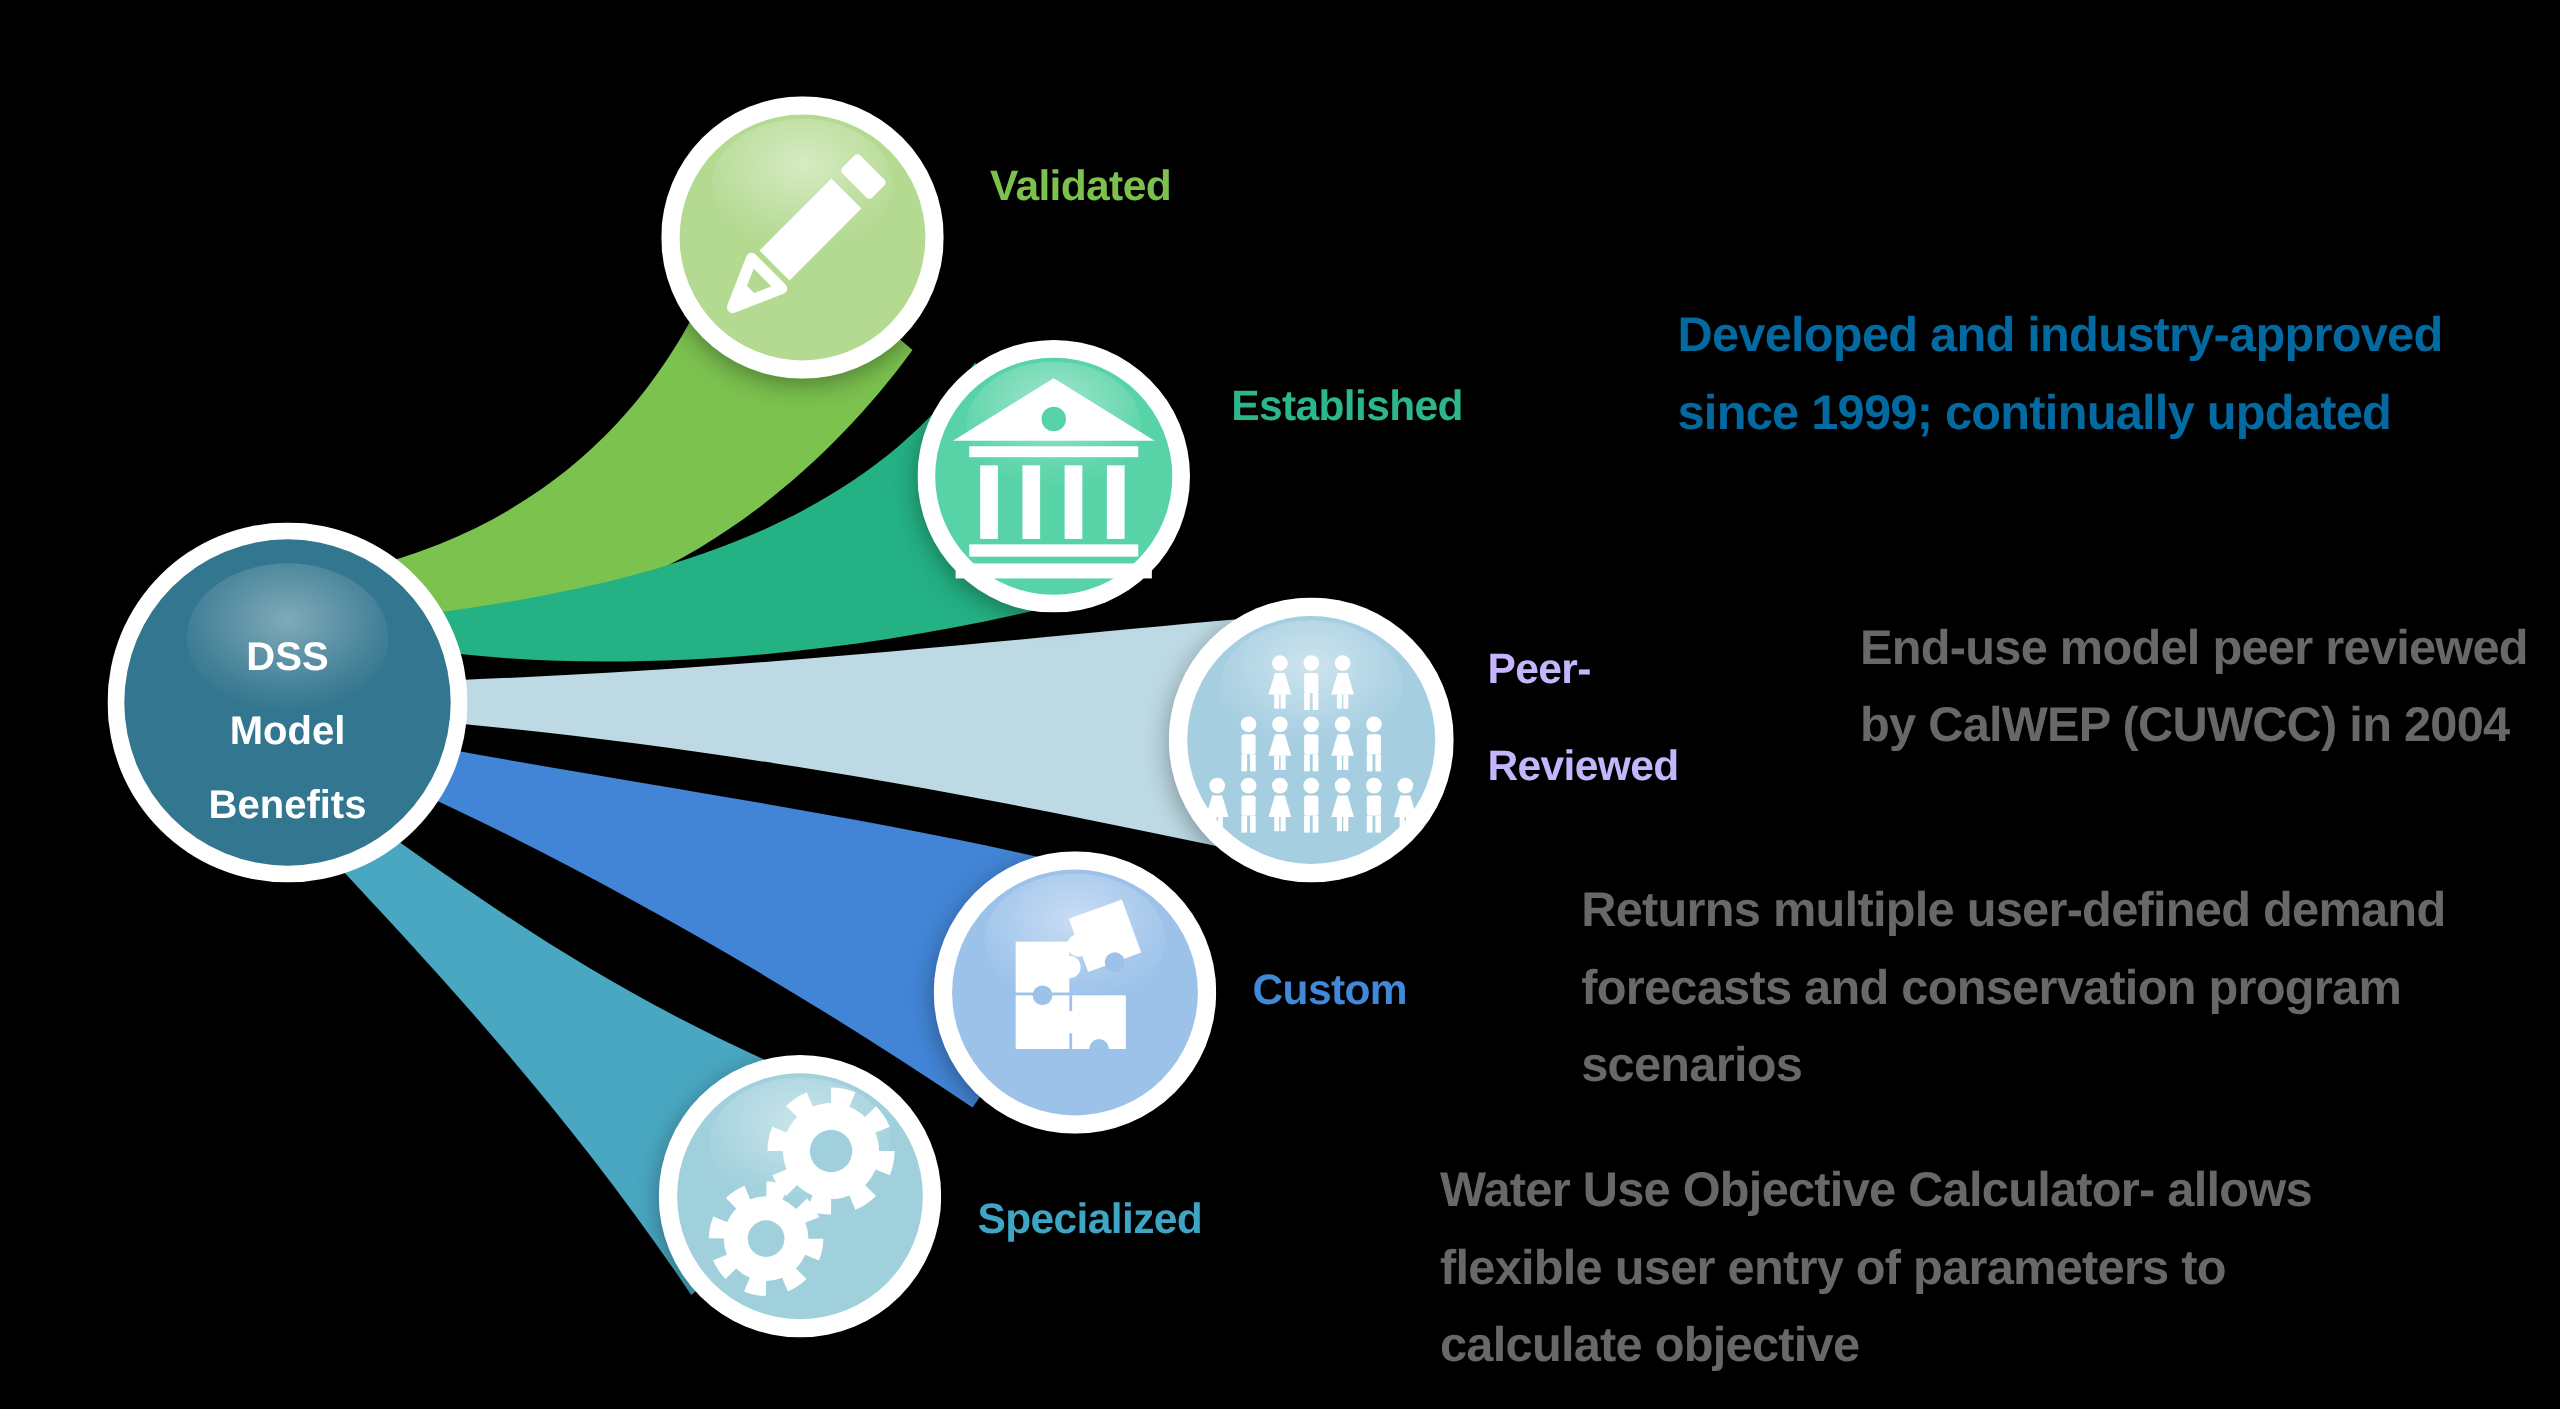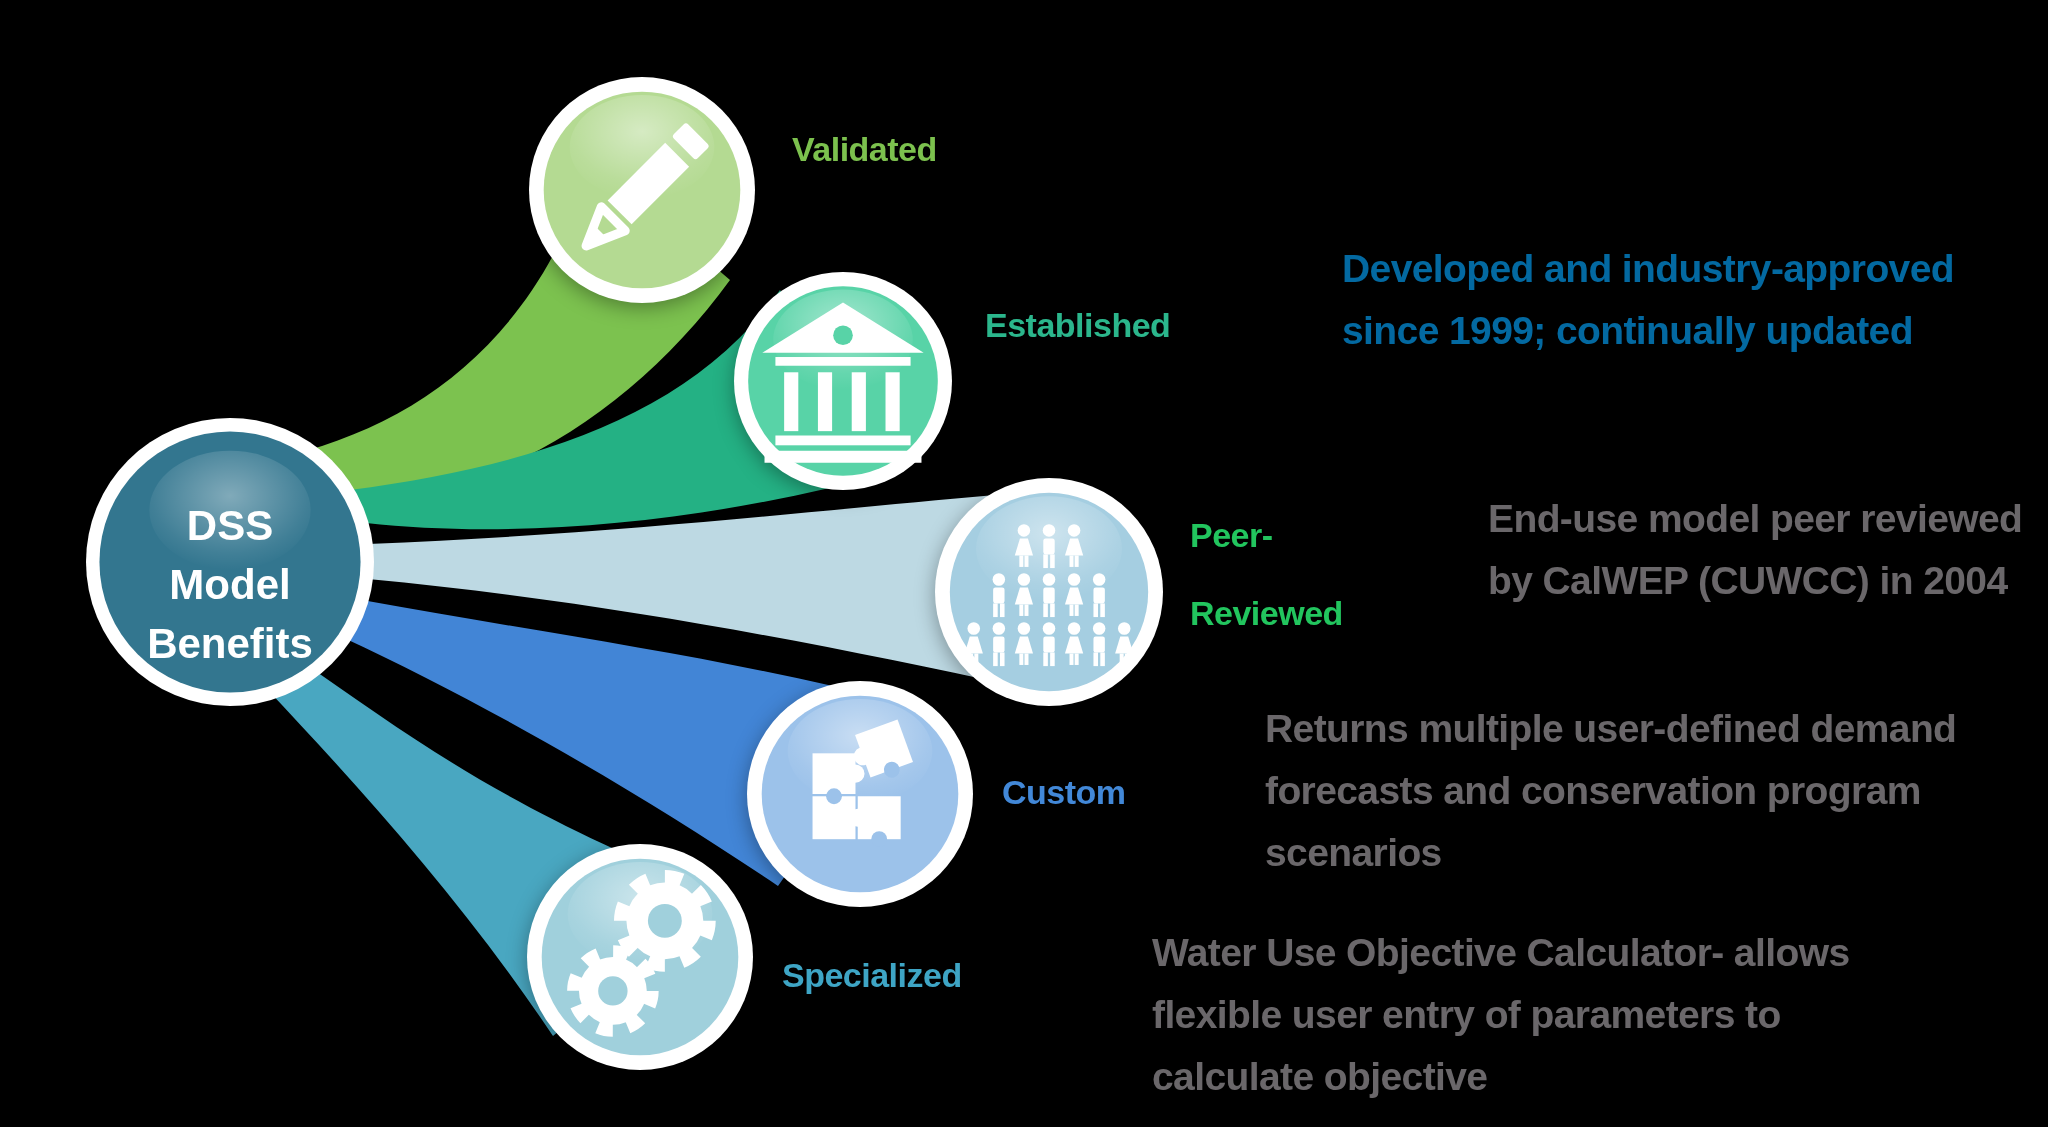--- a/index.html
+++ b/index.html
@@ -8,21 +8,21 @@
     background:#000000;
     font-family:"Liberation Sans","DejaVu Sans",sans-serif;
   }
   .ribbons { position:absolute; left:0; top:0; z-index:1; }
   .bubble  { position:absolute; z-index:3; }
   .bubble svg { display:block; filter:drop-shadow(0 5px 10px rgba(0,0,0,0.35)); }
   .center-circle { position:absolute; left:86px; top:418px; width:288px; height:288px; z-index:4; }
   .center-text {
     position:absolute; left:0; top:22px; width:100%; height:100%;
     display:flex; flex-direction:column; align-items:center; justify-content:center;
-    font-size:42px; font-weight:bold; line-height:59px; text-align:center; z-index:5;
+    font-size:32px; font-weight:bold; line-height:59px; text-align:center; z-index:5;
   }
   .branch-label {
     position:absolute; z-index:5; font-weight:bold; font-size:34px; line-height:78px;
     white-space:nowrap; letter-spacing:-0.5px;
   }
   .branch-desc {
     position:absolute; z-index:5; font-weight:bold; font-size:39px; line-height:62px;
     white-space:nowrap; letter-spacing:-0.6px;
   }
   .branch-label span, .branch-desc span { display:block; }
@@ -202,21 +202,21 @@
       <span>Benefits</span>
     </div>
   </div>
 
   <div class="branch-label" style="left: 792px; top: 110px; color: rgb(124, 193, 78);">
     <span>Validated</span>
   </div>
   <div class="branch-label" style="left: 985px; top: 286px; color: rgb(43, 182, 140);">
     <span>Established</span>
   </div>
-  <div class="branch-label" style="left: 1190px; top: 496px; color: #22c55e;">
+  <div class="branch-label" style="left: 1190px; top: 496px; color: #c4b5fd;">
     <span>Peer-</span>
     <span>Reviewed</span>
   </div>
   <div class="branch-label" style="left: 1002px; top: 753px; color: rgb(66, 136, 216);">
     <span>Custom</span>
   </div>
   <div class="branch-label" style="left: 782px; top: 936px; color: rgb(62, 165, 197);">
     <span>Specialized</span>
   </div>
 

